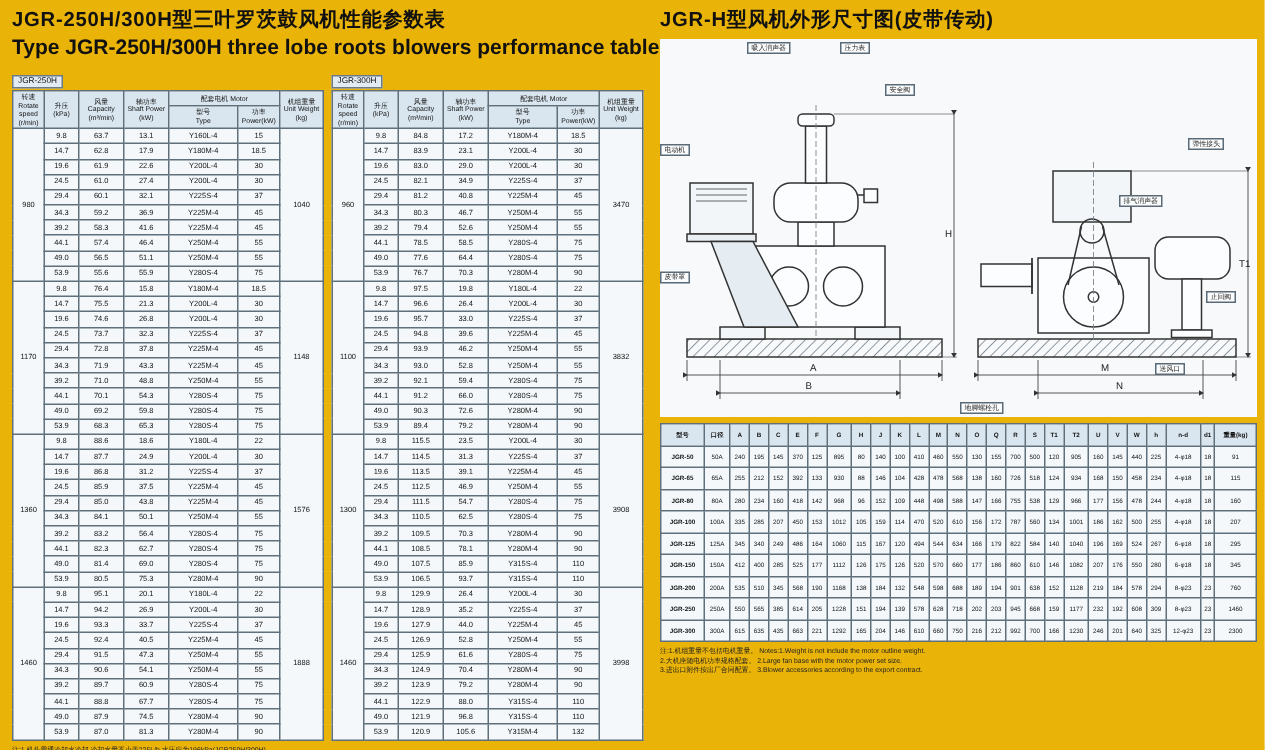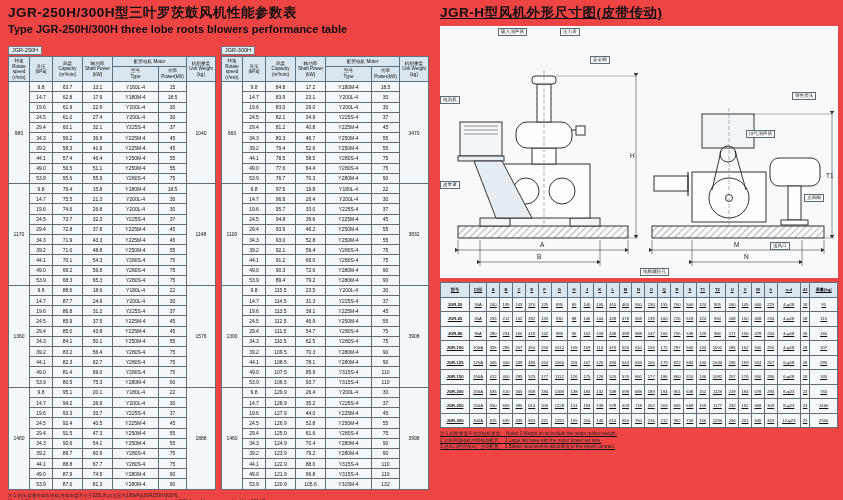--- a/index.html
+++ b/index.html
@@ -1,22 +1,22 @@
 <!DOCTYPE html>
 <html><head>
 <meta charset="utf-8">
 <style>
   html,body{margin:0;padding:0;}
   body{width:843px;height:500px;position:relative;background:#ffffff;color:#111;
        font-family:"Liberation Sans","DejaVu Sans",sans-serif;overflow:hidden;}
-  .page{position:absolute;inset:0;background:#ef4444;}
+  .page{position:absolute;inset:0;background:#eab308;}
   .left{position:absolute;left:8px;top:4px;width:424px;height:492px;}
-  .right{position:absolute;left:440px;top:4px;width:398px;height:492px;text-decoration:underline;}
+  .right{position:absolute;left:440px;top:4px;width:398px;height:492px;}
   .title-cn{font-size:13.5px;font-weight:bold;letter-spacing:.5px;white-space:nowrap;}
-  .title-en{font-size:11px;font-weight:bold;margin-top:1px;white-space:nowrap;}
+  .title-en{font-size:14px;font-weight:bold;margin-top:1px;white-space:nowrap;}
   .tables{display:flex;gap:4px;margin-top:3px;}
   .tblwrap{width:209px;}
   .tbl-cap{font-size:5.5px;border:1px solid #6a7a86;display:inline-block;padding:0 3px;
            background:#e2ebf2;margin-bottom:1px;line-height:1.3;}
   table.perf{border-collapse:collapse;width:207px;table-layout:fixed;background:#f4f8fa;}
   .perf th,.perf td{border:1px solid #5f707c;font-size:5px;line-height:1.2;text-align:center;
            padding:1px 0;overflow:hidden;}
   .perf th{background:#d9e6ef;font-weight:normal;font-size:4.6px;}
   .perf td{white-space:nowrap;height:7.2px;}
   .notes{font-size:4.6px;margin-top:3px;line-height:1.45;color:#222;}

